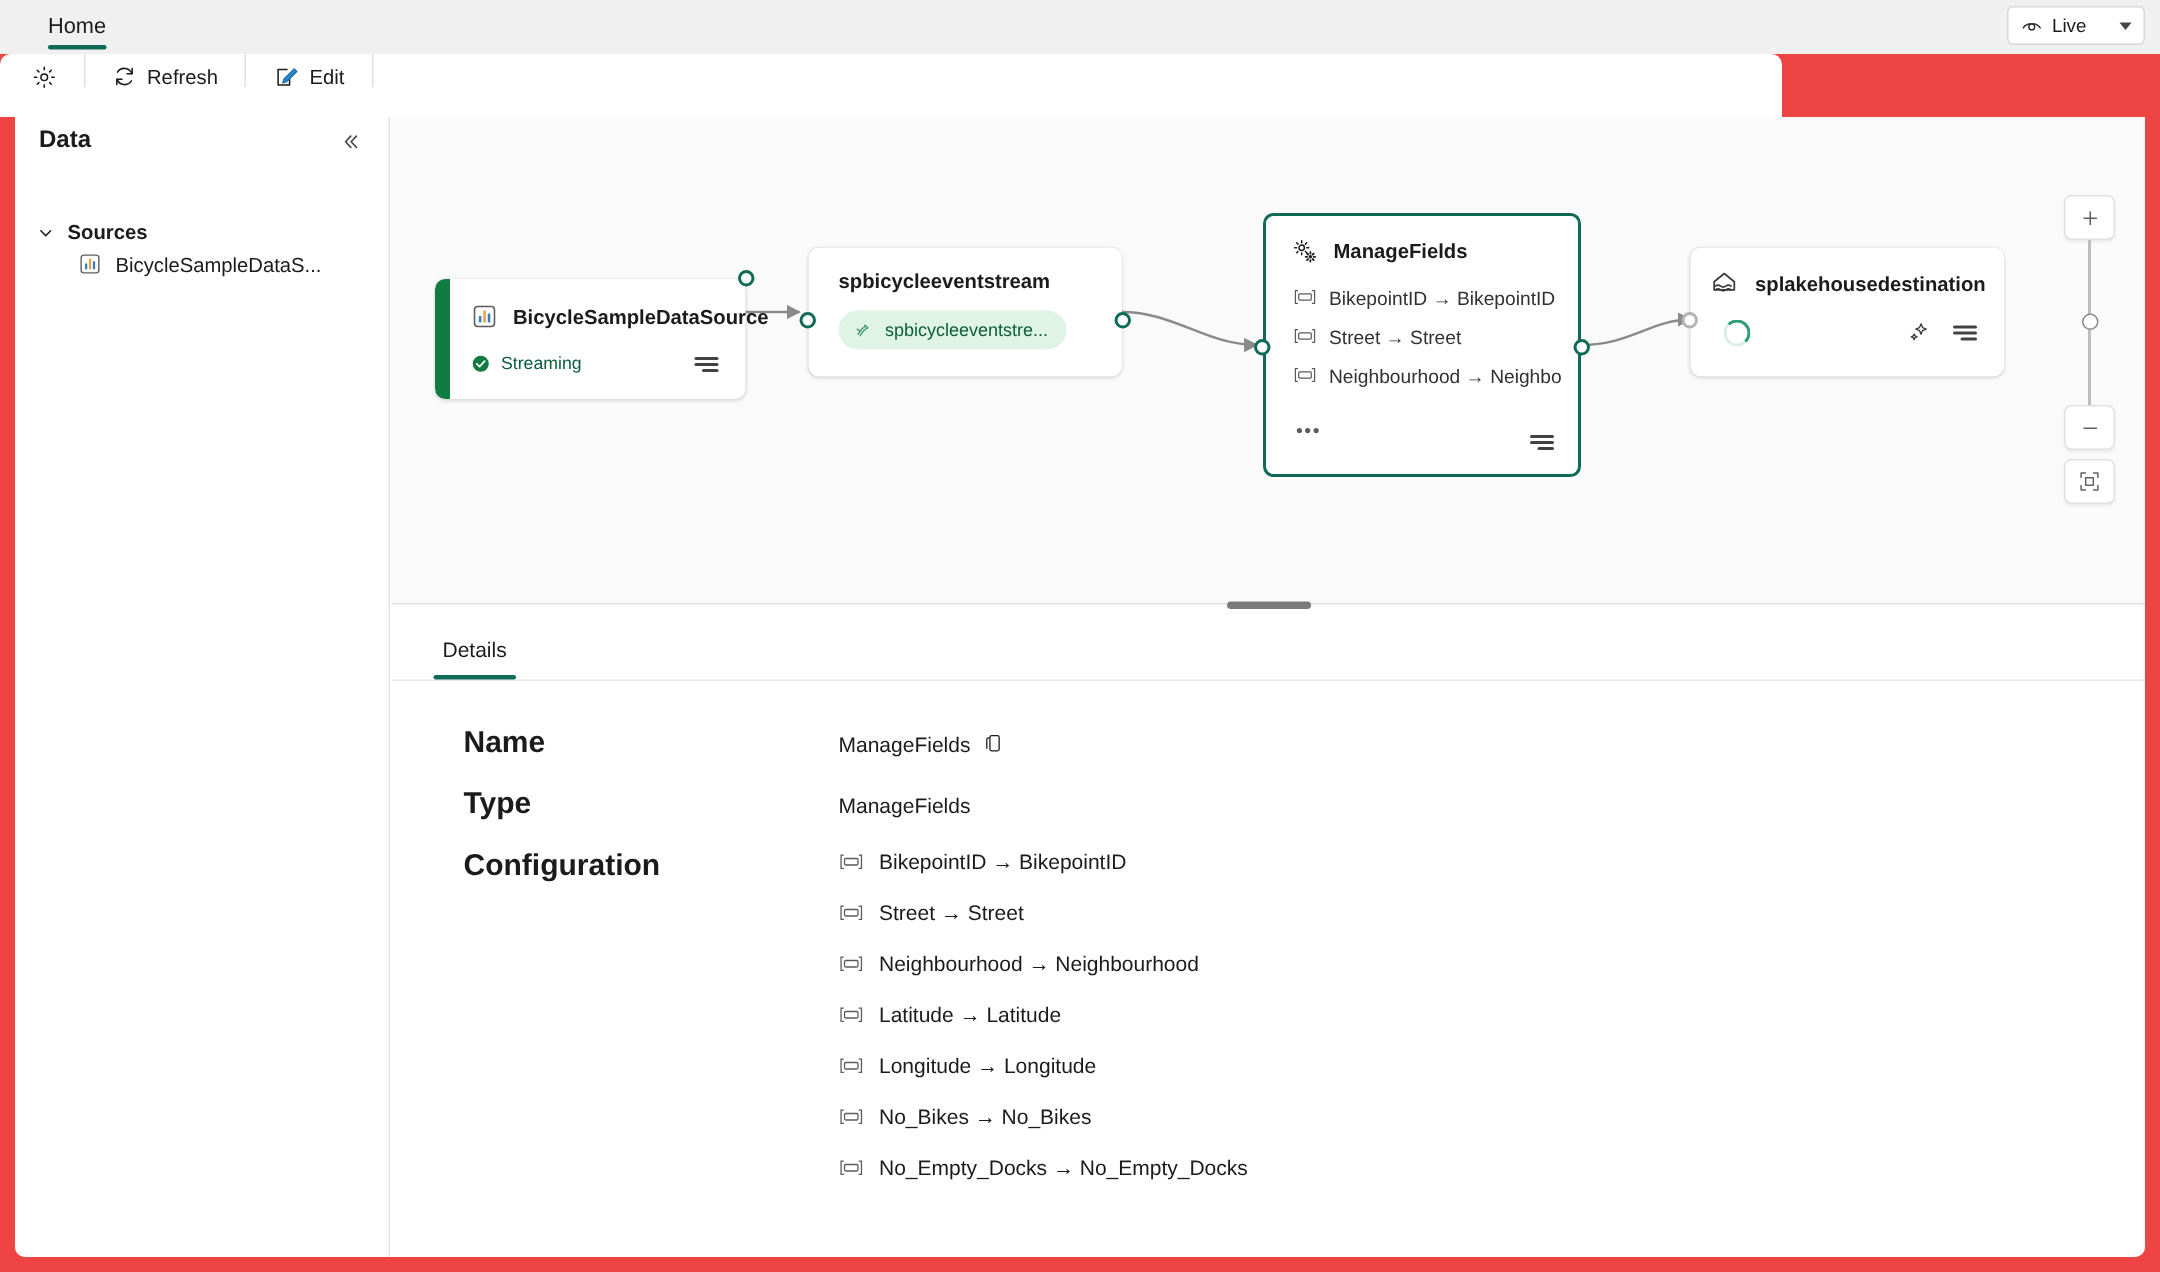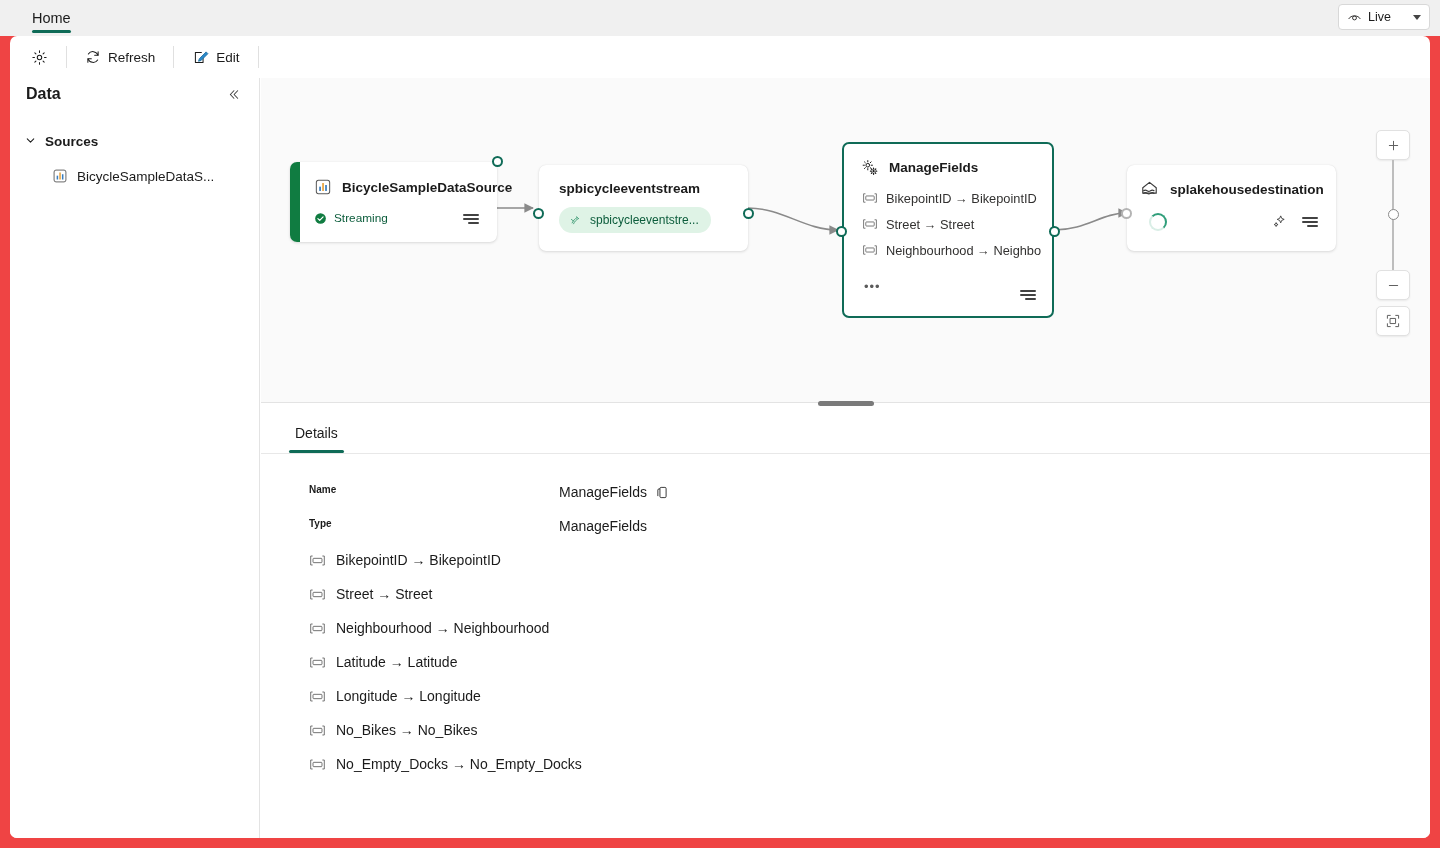--- a/index.html
+++ b/index.html
@@ -46,25 +46,25 @@
   .live-pill .caret {
     margin-left: auto;
     width: 0; height: 0;
     border-left: 4.5px solid transparent;
     border-right: 4.5px solid transparent;
     border-top: 5px solid #444;
   }
 
   
   .commandbar {
-    position: absolute; left: 10px; top: 36px;
-    width: 1420px; height: 42px;
+    position: absolute; left: 0; top: 36px;
+    width: 1188px; height: 42px;
     background: #ffffff;
     border-radius: 7px 7px 0 0;
-    display: flex; align-items: center;
+    display: flex; align-items: flex-start;
     padding-left: 12px;
   }
   .cb-btn {
     display: flex; align-items: center; gap: 7px;
     height: 30px; padding: 0 9px;
     border-radius: 4px;
     font-size: 13.5px; color: #1b1b1b;
     cursor: pointer; white-space: nowrap;
   }
   .cb-sep {
@@ -91,21 +91,21 @@
     display: flex; align-items: center; padding: 0 16px;
   }
   .dp-title { font-size: 16px; font-weight: 600; color: #1b1b1b; }
   .dp-collapse {
     margin-left: auto; width: 22px; height: 22px;
     display: flex; align-items: center; justify-content: center;
     color: #424242; cursor: pointer; border-radius: 3px;
   }
 
   .dp-group {
-    display: flex; align-items: flex-start; gap: 8px;
+    display: flex; align-items: flex-end; gap: 8px;
     height: 28px; padding-left: 14px;
     font-size: 13.5px; font-weight: 600; color: #1b1b1b;
     cursor: pointer;
   }
   .dp-item {
     display: flex; align-items: center; gap: 9px;
     height: 28px; padding-left: 42px;
     font-size: 13.5px; color: #1b1b1b;
     cursor: pointer; white-space: nowrap; overflow: hidden;
   }
@@ -232,21 +232,21 @@
     position: absolute; right: 16px; bottom: 8px;
     width: 28px; height: 28px; border-radius: 4px;
     display: flex; align-items: center; justify-content: center;
     color: #1b1b1b; cursor: pointer;
   }
 
   .detail-body { padding: 30px 0 0 48px; }
   .drow { display: flex; margin-bottom: 18px; }
   .dlabel {
     width: 250px; flex: none;
-    font-size: 10px; font-weight: 700; color: #1b1b1b;
+    font-size: 20px; font-weight: 700; color: #1b1b1b;
   }
   .dvalue {
     font-size: 14px; color: #1b1b1b;
     display: flex; align-items: center; gap: 8px;
   }
   .cfg-list { display: flex; flex-direction: column; gap: 18px; }
   .cfg-item {
     display: flex; align-items: center; gap: 10px;
     font-size: 14px; color: #1b1b1b; white-space: nowrap;
   }
@@ -354,21 +354,21 @@
           </marker>
         </defs>
 
         <path d="M236,130 L272,130" stroke="#8a8a8a" stroke-width="1.6" fill="none" marker-end="url(#ah)"></path>
 
         <path d="M487,130 C522,130 543,152 577,152" stroke="#8a8a8a" stroke-width="1.6" fill="none" marker-end="url(#ah)"></path>
 
         <path d="M793,152 C826,152 840,135 866,135" stroke="#8a8a8a" stroke-width="1.6" fill="none" marker-end="url(#ah)"></path>
       </svg>
 
-      <div class="node" style="left:29px; top:84px; width:207px; height:80px;">
+      <div class="node" style="left:29px; top:108px; width:207px; height:80px;">
         <div class="accentbar"></div>
         <div style="position:absolute; left:24px; top:16px; display:flex; align-items:center; gap:10px;">
           <span class="icon">
             <svg width="18" height="18" viewBox="0 0 20 20" fill="none">
               <rect x="2.6" y="2.6" width="14.8" height="14.8" rx="2.4" stroke="#5b5b5b" stroke-width="1.15"></rect>
               <rect x="5.8" y="9.6" width="1.9" height="4.8" fill="#3a7ebf"></rect>
               <rect x="9.1" y="5.6" width="1.9" height="8.8" fill="#e8a33d"></rect>
               <rect x="12.4" y="7.8" width="1.9" height="6.6" fill="#3a7ebf"></rect>
             </svg>
           </span>
@@ -548,20 +548,21 @@
         </div>
 
         <div class="drow">
           <div class="dlabel">Type</div>
           <div class="dvalue">
             <span>ManageFields</span>
           </div>
         </div>
 
         <div class="drow" style="margin-top:18px;">
+          <div class="dlabel">Configuration</div>
           <div class="cfg-list">
             <div class="cfg-item">
               <span class="icon">
                 <svg width="17" height="13" viewBox="0 0 22 16" fill="none" stroke="#5b5b5b" stroke-width="1.1">
                     <path d="M4.2 2.2H2.2v11.6h2M17.8 2.2h2v11.6h-2" stroke-linecap="round"></path>
                     <rect x="5.2" y="5.2" width="11.6" height="5.6" rx="1"></rect>
                   </svg>
               </span>
               <span>BikepointID → BikepointID</span>
             </div>

